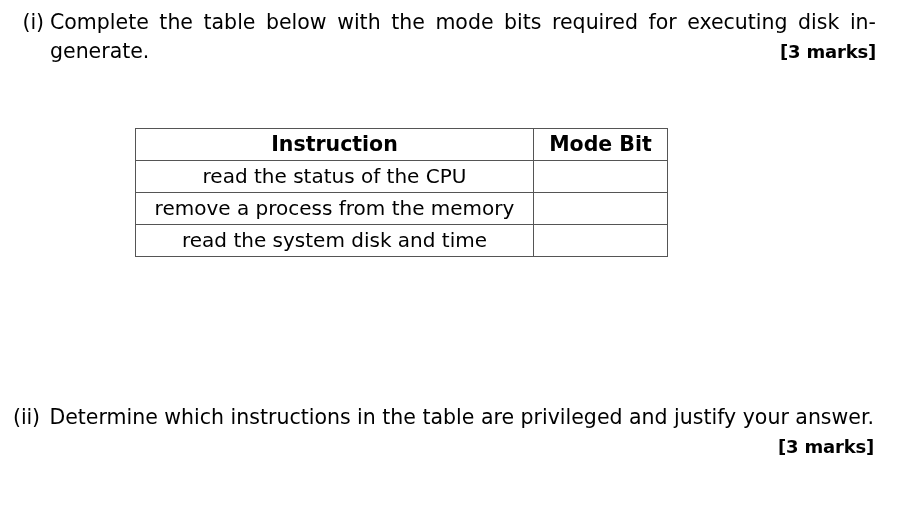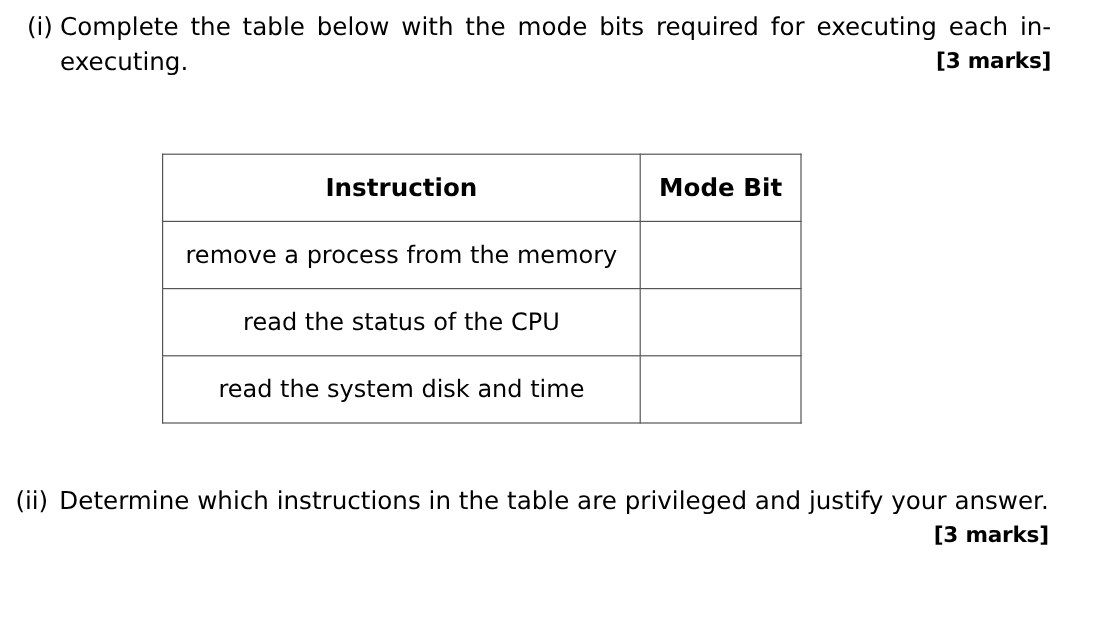--- a/index.html
+++ b/index.html
@@ -89,21 +89,21 @@
   }
   table.modetable {
     border-collapse: collapse;
     table-layout: fixed;
     border: 1px solid #555555;
   }
   table.modetable th,
   table.modetable td {
     border: 1px solid #555555;
     height: 31px;
-    padding: 12px 6px;
+    padding: 0 6px;
     font-size: 20px;
     line-height: 31px;
     text-align: center;
     vertical-align: middle;
     font-weight: normal;
     box-sizing: border-box;
     background: #ffffff;
   }
   table.modetable th {
     font-weight: bold;
@@ -115,47 +115,47 @@
   td.mode-cell { }
 </style>
 </head>
 <body>
 
 <div class="page">
 
   <div class="q-item" id="q1">
     <span class="q-marker">(i)</span>
     <div class="q-body">
-      <span class="q-line-just">Complete the table below with the mode bits required for executing each in-</span>
+      <span class="q-line-just">Complete the table below with the mode bits required for executing disk in-</span>
       <span class="q-line-row">
-        <span>executing.</span>
+        <span>generate.</span>
         <span class="marks marks-right">[3 marks]</span>
       </span>
     </div>
   </div>
 
   <div class="table-wrap">
     <table class="modetable">
       <colgroup>
         <col class="c-instruction">
         <col class="c-modebit">
       </colgroup>
       <thead>
         <tr>
           <th>Instruction</th>
           <th>Mode Bit</th>
         </tr>
       </thead>
       <tbody>
         <tr>
-          <td>remove a process from the memory</td>
+          <td>read the status of the CPU</td>
           <td class="mode-cell"></td>
         </tr>
         <tr>
-          <td>read the status of the CPU</td>
+          <td>remove a process from the memory</td>
           <td class="mode-cell"></td>
         </tr>
         <tr>
           <td>read the system disk and time</td>
           <td class="mode-cell"></td>
         </tr>
       </tbody>
     </table>
   </div>
 

